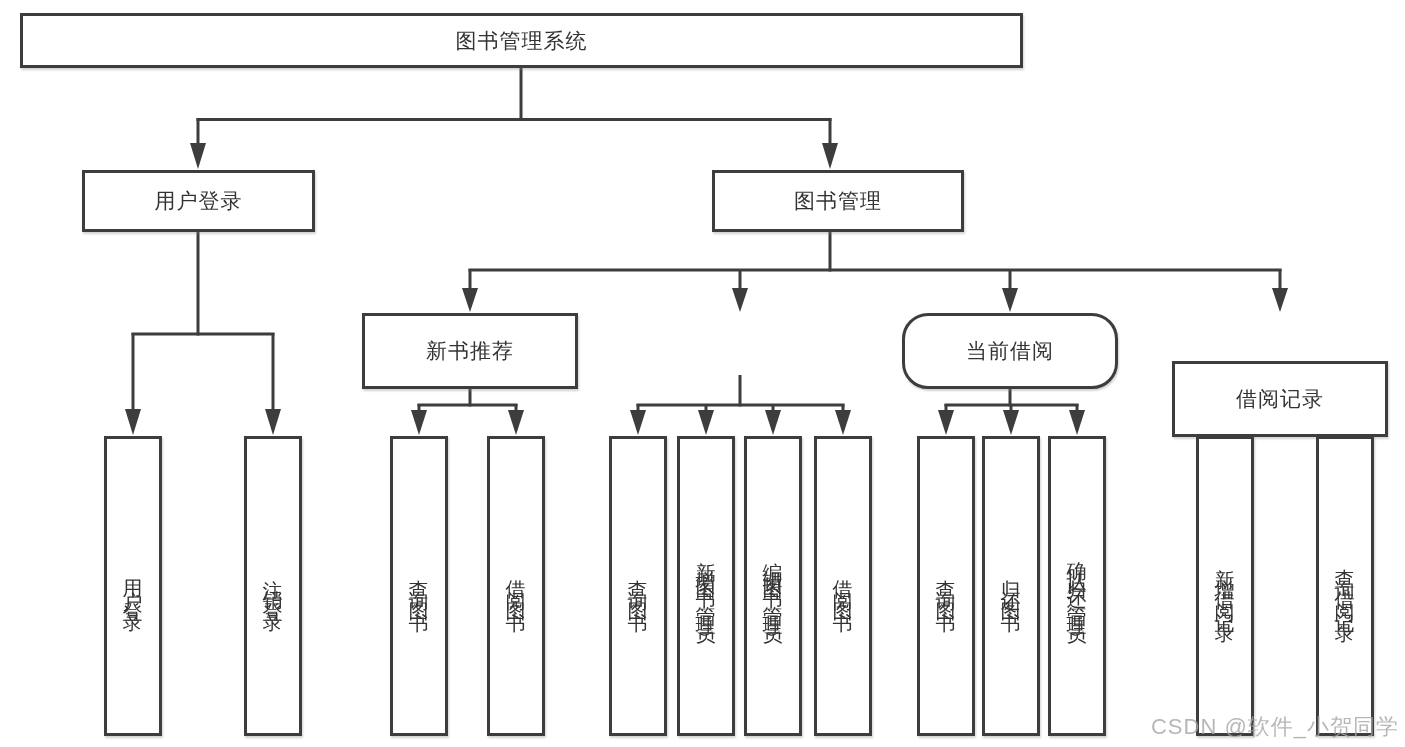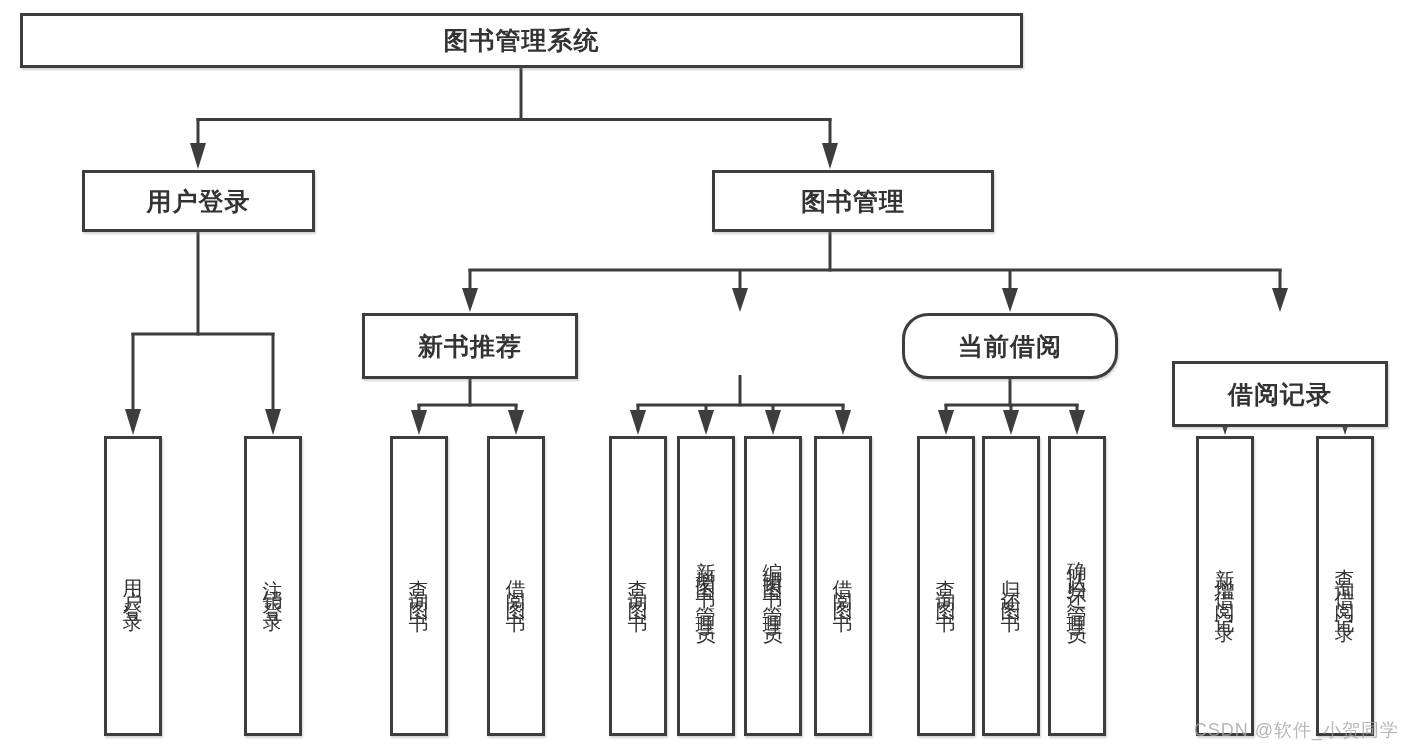--- a/index.html
+++ b/index.html
@@ -30,47 +30,46 @@
     background: var(--box-bg);
     border: 3px solid var(--box-border);
     box-shadow: 1px 2px 2px rgba(130,130,130,0.35);
     display: flex;
     align-items: center;
     justify-content: center;
     color: var(--text);
     z-index: 2;
   }
   .hlabel {
-    font-size: 25px;
+    font-size: 21px;
     letter-spacing: 1px;
     white-space: nowrap;
-    font-weight: bold;
   }
   .leaf {
     top: 436px;
     width: 58px;
     height: 300px;
   }
   .vtext {
     writing-mode: vertical-rl;
     text-orientation: mixed;
     font-size: 20px;
     letter-spacing: 11px;
     line-height: 1;
     white-space: nowrap;
   }
   
   .root-box   { left: 20px;  top: 13px;  width: 1003px; height: 55px; }
   .lvl2       { top: 170px; height: 62px; }
-  .lvl3       { top: 313px; height: 66px; width: 216px; }
+  .lvl3       { top: 313px; height: 76px; width: 216px; }
   .watermark {
     position: absolute;
     right: 6px;
     bottom: 5px;
-    font-size: 18px;
+    font-size: 22px;
     color: var(--watermark);
     z-index: 5;
     letter-spacing: 1px;
     white-space: nowrap;
   }
 </style>
 </head>
 <body>
 
 <div class="canvas">
@@ -145,21 +144,21 @@
     </g>
   </svg>
 
   <div class="box root-box">
     <span class="hlabel">图书管理系统</span>
   </div>
 
   <div class="box lvl2" style="left:82px; width:233px;">
     <span class="hlabel">用户登录</span>
   </div>
-  <div class="box lvl2" style="left:712px; width:282px;">
+  <div class="box lvl2" style="left:712px; width:252px;">
     <span class="hlabel">图书管理</span>
   </div>
 
   <div class="box lvl3" style="left:362px;">
     <span class="hlabel">新书推荐</span>
   </div>
   <div class="box lvl3" style="left:902px;border-radius:26px;">
     <span class="hlabel">当前借阅</span>
   </div>
   <div class="box lvl3" style="left:1172px;margin-top:48px;">

